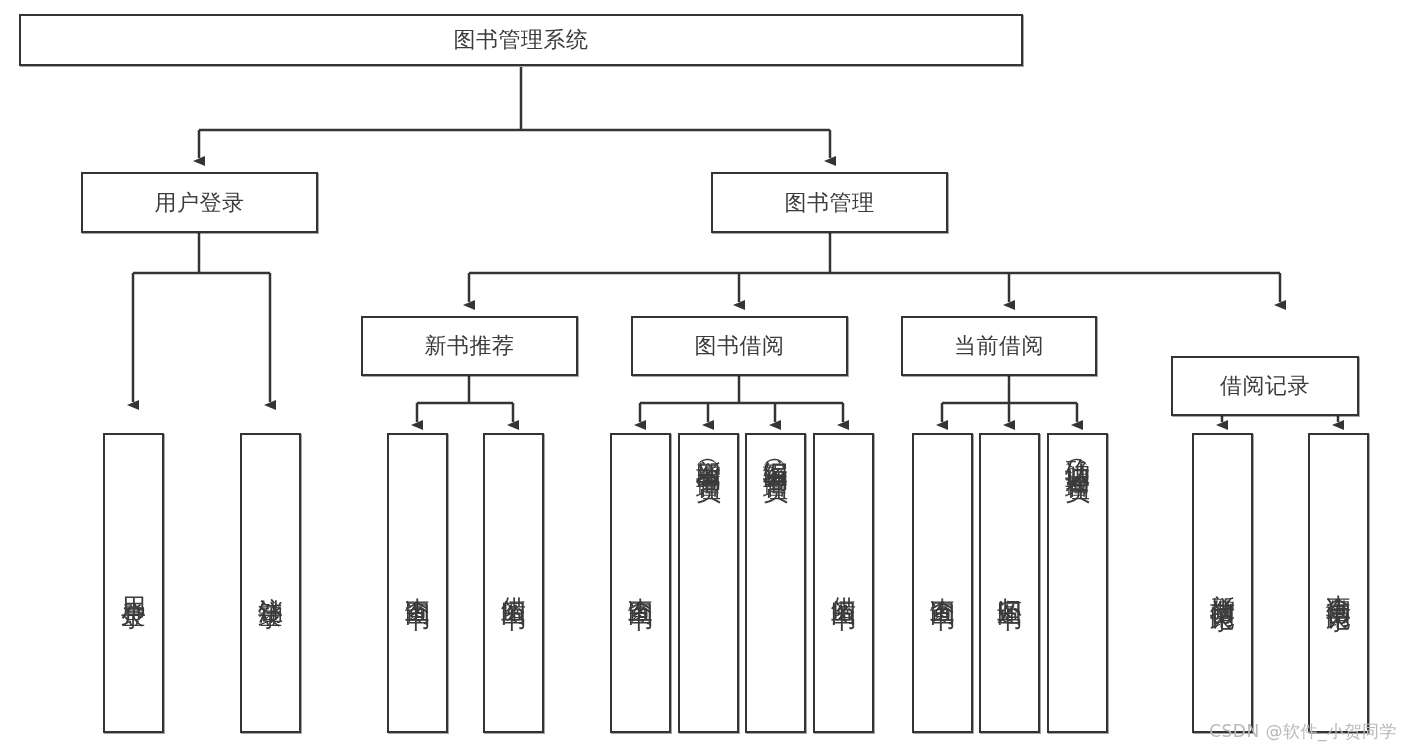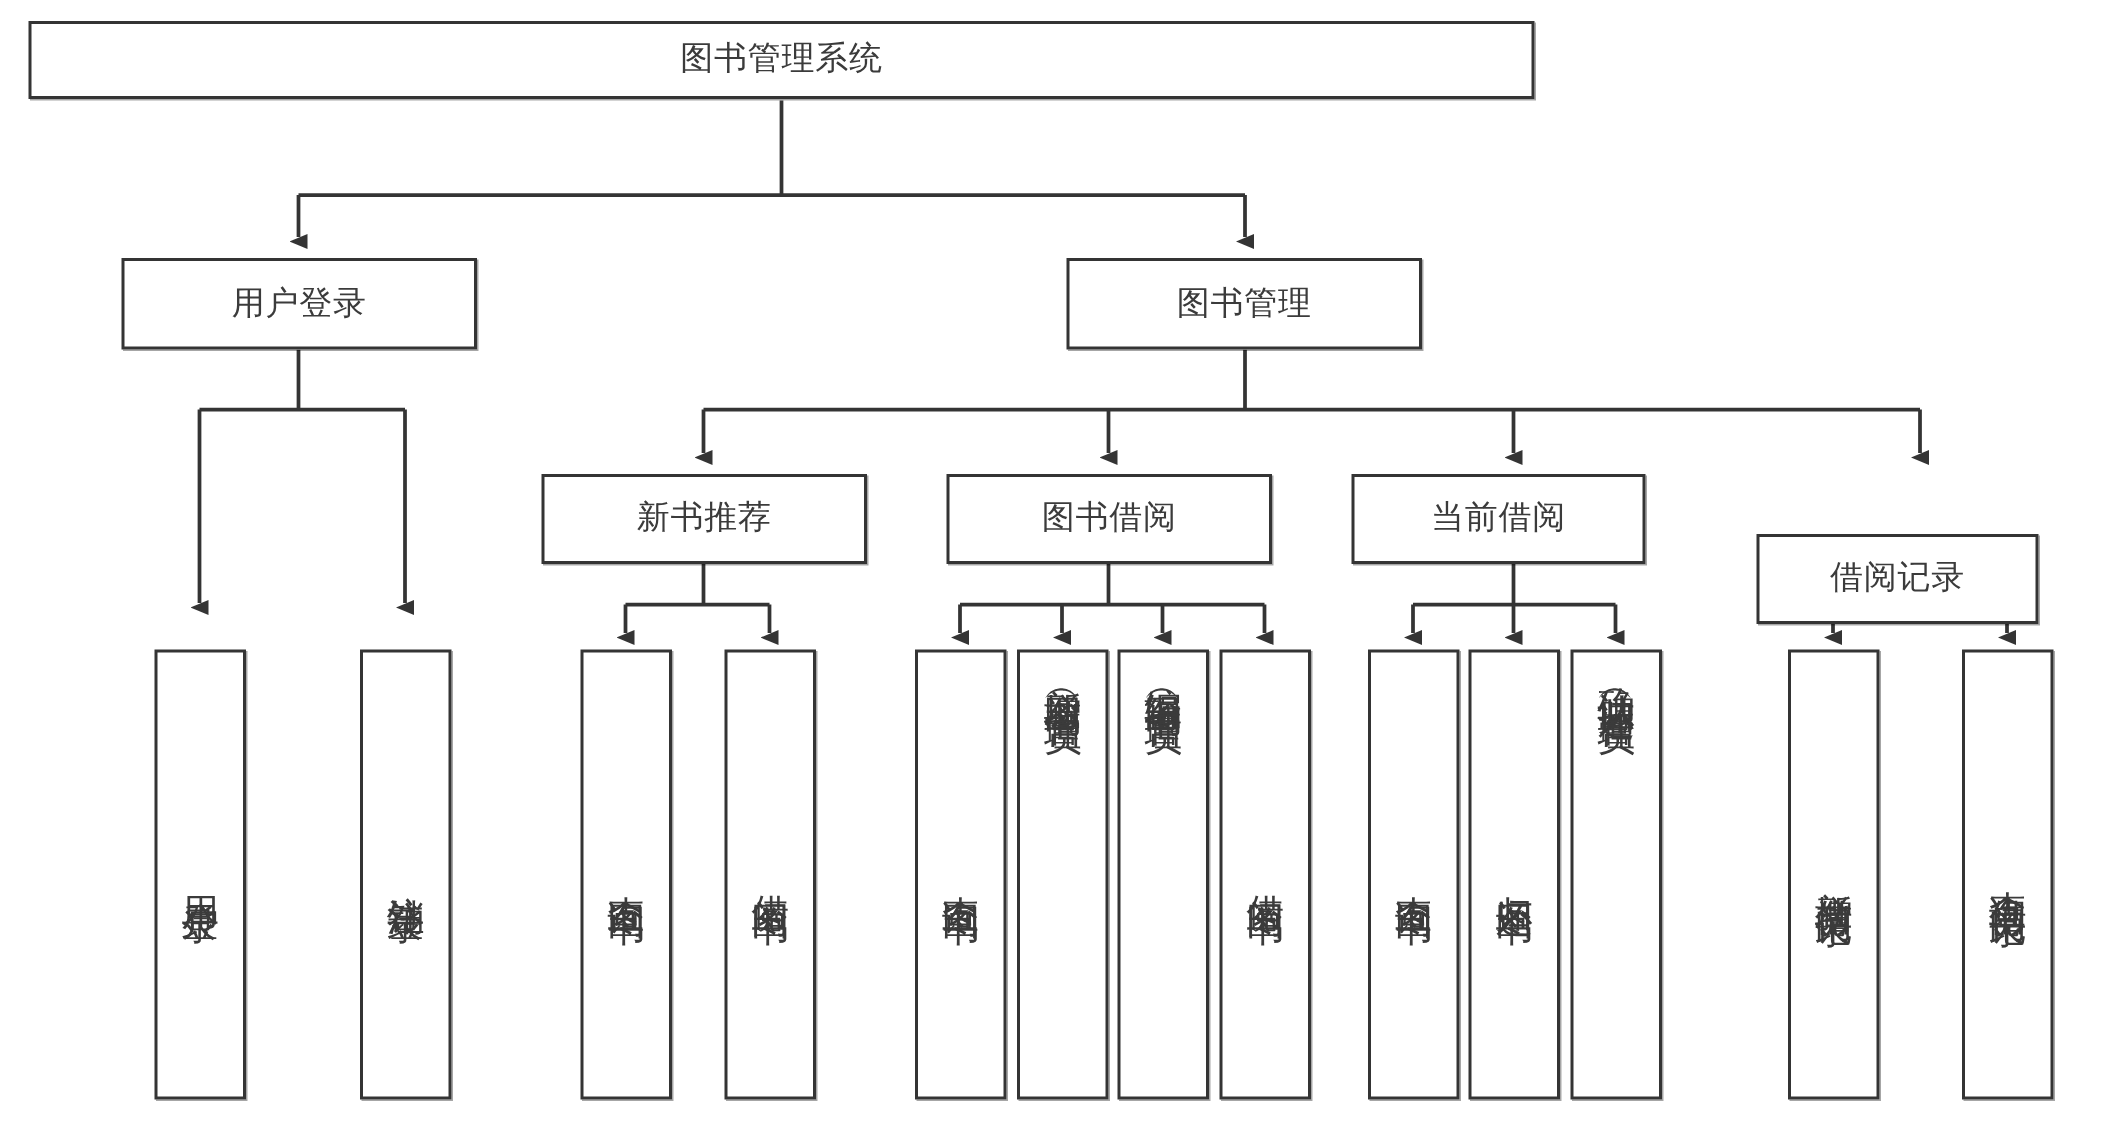--- a/index.html
+++ b/index.html
@@ -203,14 +203,15 @@
   </div>
 
   <div class="node vertical mid" style="left:1192px; top:433px; width:61px; height:300px;">
     <span class="label">新增借阅记录</span>
   </div>
 
   <div class="node vertical mid" style="left:1308px; top:433px; width:61px; height:300px;">
     <span class="label">查询借阅记录</span>
   </div>
 
+  <div class="watermark">CSDN @软件_小贺同学</div>
 
 </div>
 
 </body></html>

